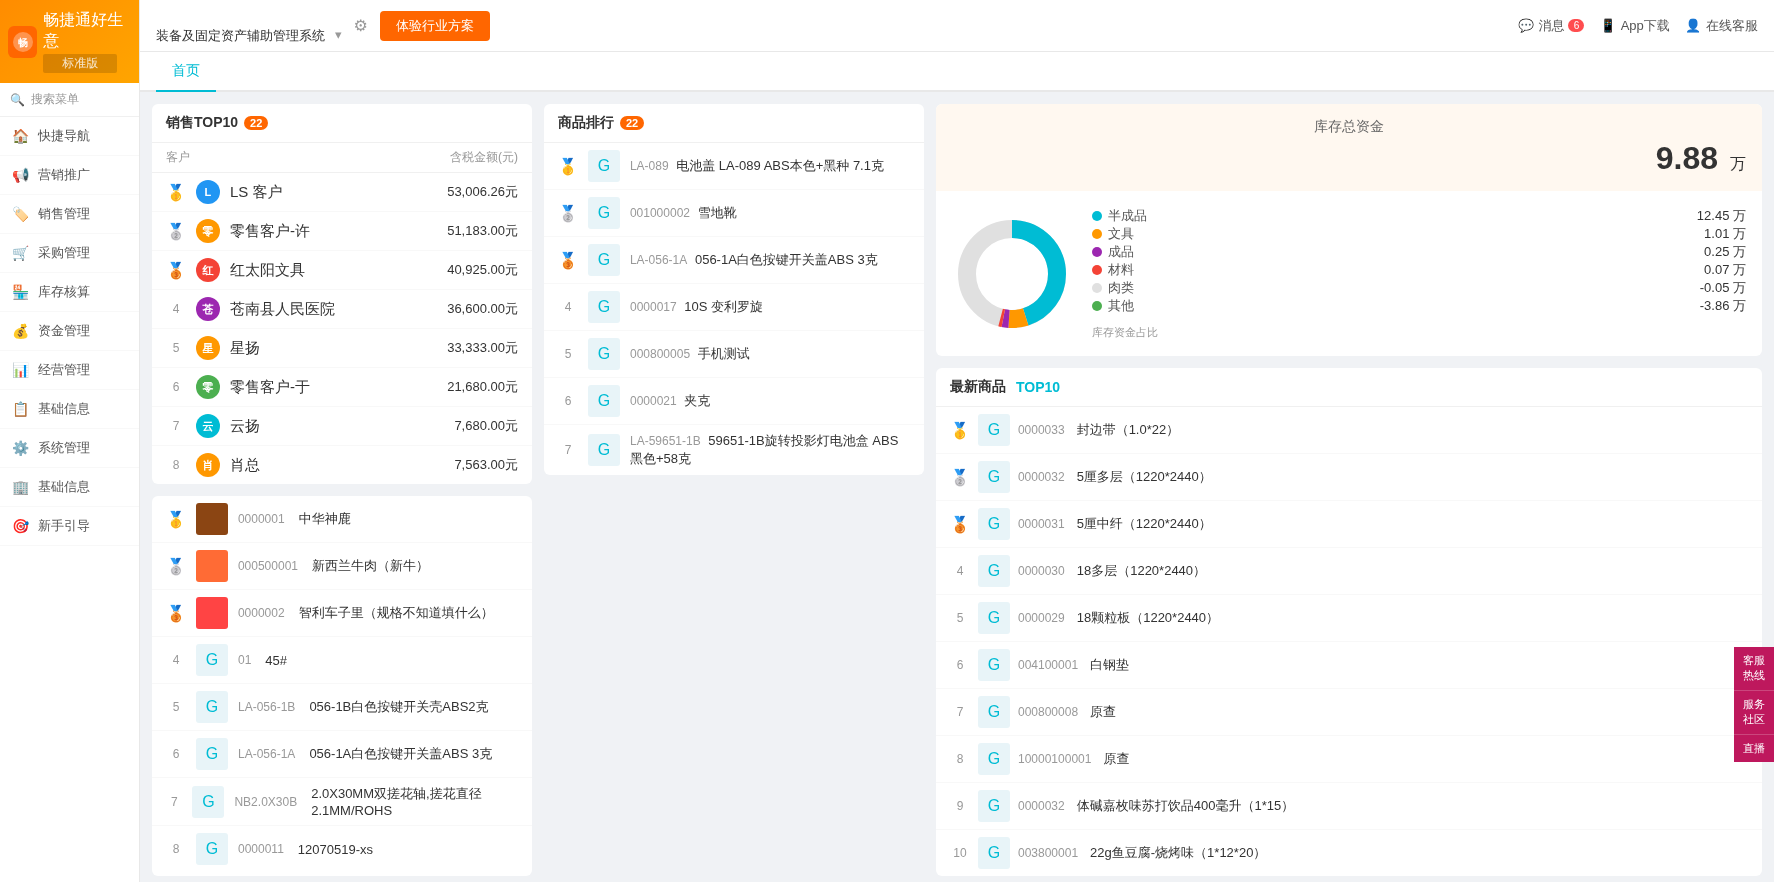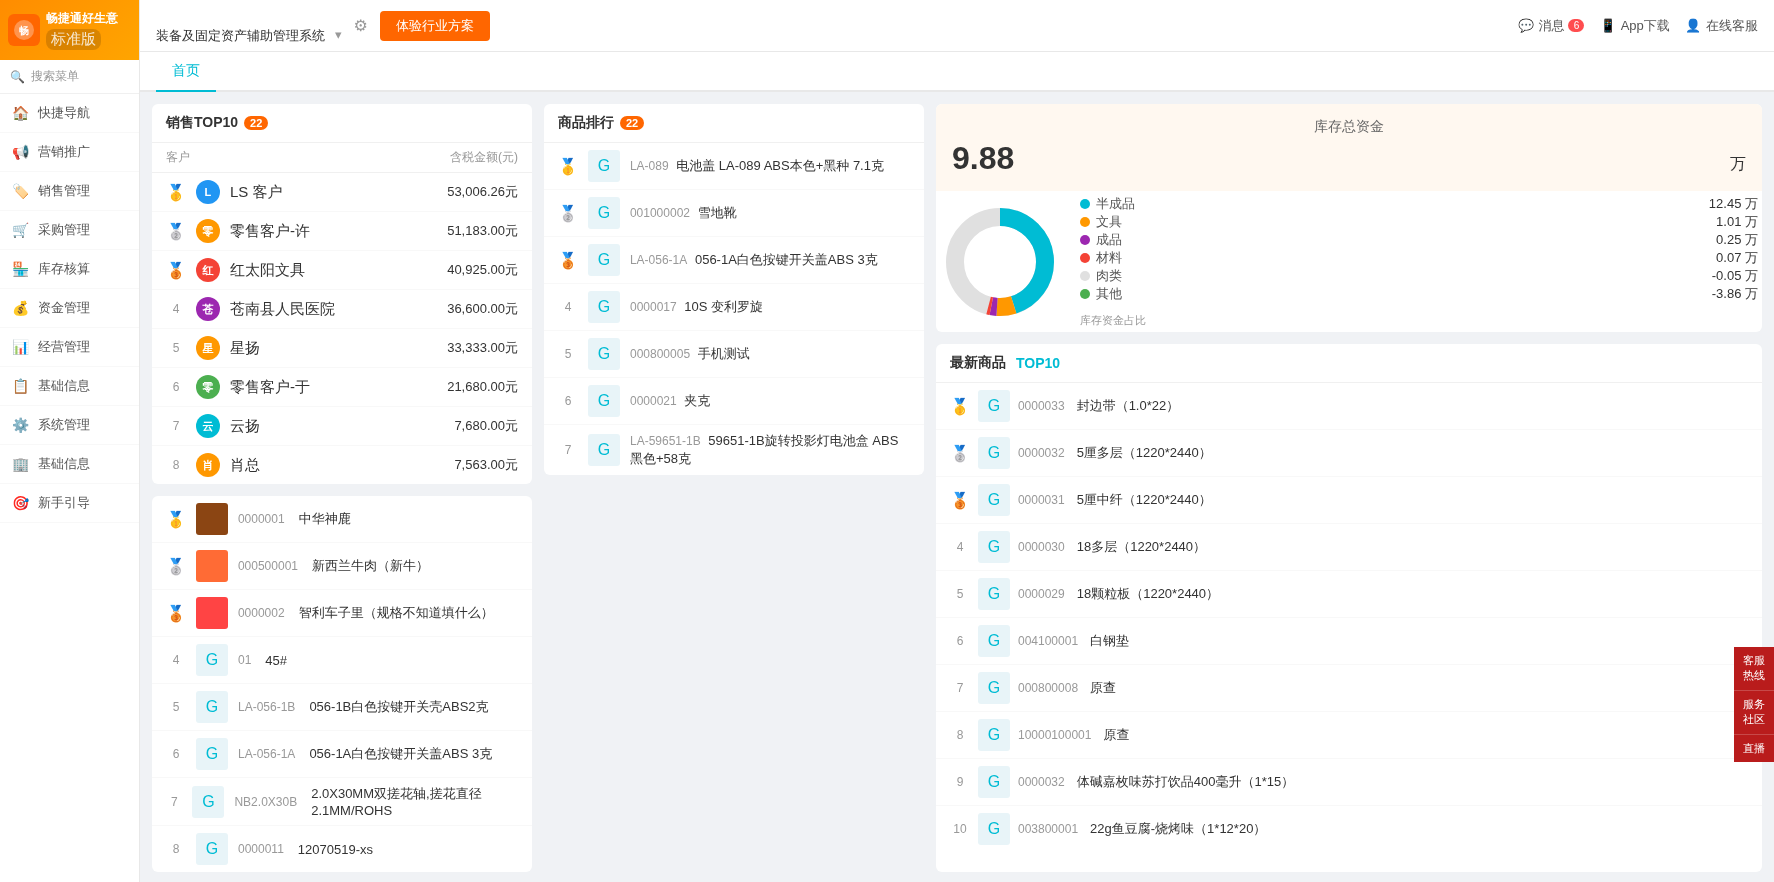--- a/index.html
+++ b/index.html
@@ -248,21 +248,21 @@
     .product-code { font-size: 12px; color: #999; margin-right: 4px; }
     .product-name { font-size: 13px; color: #333; }
 
     
     .hot-products-card { flex: 1; }
 
     
     .donut-container {
       display: flex;
       align-items: center;
-      padding: 4px;
+      padding: 16px;
       gap: 20px;
     }
     .donut-svg { flex-shrink: 0; }
     .legend-item { display: flex; align-items: center; gap: 6px; }
     .legend-dot { width: 10px; height: 10px; border-radius: 50%; flex-shrink: 0; }
     .legend-label { color: #555; flex: 1; }
     .legend-value { color: #333; font-weight: 500; text-align: right; min-width: 60px; }
 
     
     .new-products-card { flex: 1; }
@@ -278,21 +278,21 @@
     
     .float-bar {
       position: fixed;
       right: 0;
       bottom: 120px;
       display: flex;
       flex-direction: column;
       z-index: 100;
     }
     .float-btn {
-      background: #b91c1c;
+      background: #be185d;
       color: white;
       width: 40px;
       padding: 6px 4px;
       font-size: 11px;
       text-align: center;
       cursor: pointer;
       border-bottom: 1px solid rgba(255,255,255,0.2);
       line-height: 1.4;
     }
     .float-btn:last-child { border-bottom: none; }
@@ -315,22 +315,22 @@
 
 <div class="sidebar">
   <div class="sidebar-header">
     <div class="sidebar-logo">
       <svg width="24" height="24" viewBox="0 0 24 24">
         <circle cx="12" cy="12" r="10" fill="rgba(255,255,255,0.3)"></circle>
         <text x="12" y="16" text-anchor="middle" fill="white" font-size="10" font-weight="bold">畅</text>
       </svg>
     </div>
     <div style="display:flex;flex-direction:column;gap:2px;">
-      <div style="color:white;font-size:12px;font-weight:bold;">畅捷通好生意</div>
-      <div style="color:rgba(255,255,255,0.8);font-size:15px;background:rgba(0,0,0,0.15);padding:1px 5px;border-radius:8px;width:fit-content;">标准版</div>
+      <div style="color:white;font-size:16px;font-weight:normal;">畅捷通好生意</div>
+      <div style="color:rgba(255,255,255,0.8);font-size:12px;background:rgba(0,0,0,0.15);padding:1px 19px;border-radius:2px;width:fit-content;">标准版</div>
     </div>
   </div>
 
   <div class="sidebar-search">
     <span>🔍</span>
     <span>搜索菜单</span>
   </div>
 
   <div id="nav-items-container">
       <div class="sidebar-nav-item">
@@ -618,21 +618,21 @@
   </div>
           </div>
       </div>
     </div>
 
     <div class="col-right">
 
       <div class="card">
         <div style="background:#fff8f0;padding:14px 16px;text-align:center;">
           <div style="font-size:14px;color:#666;margin-bottom:4px;">库存总资金</div>
-          <div style="display:flex;align-items:baseline;justify-content:space-between;gap:12px;">
+          <div style="display:flex;align-items:baseline;justify-content:flex-end;gap:12px;">
             <span style="font-size:32px;font-weight:bold;color:#333;">9.88</span>
             <span style="font-size:16px;color:#333;">万</span>
           </div>
         </div>
         <div class="donut-container">
           <svg class="donut-svg" width="120" height="120" viewBox="0 0 120 120">
 
             <circle cx="60" cy="60" r="45" fill="none" stroke="#e0e0e0" stroke-width="18"></circle>
 
             <circle cx="60" cy="60" r="45" fill="none" stroke="#00bcd4" stroke-width="18" stroke-dasharray="197.9 282.7" stroke-dashoffset="70.7" transform="rotate(-90 60 60)"></circle>

